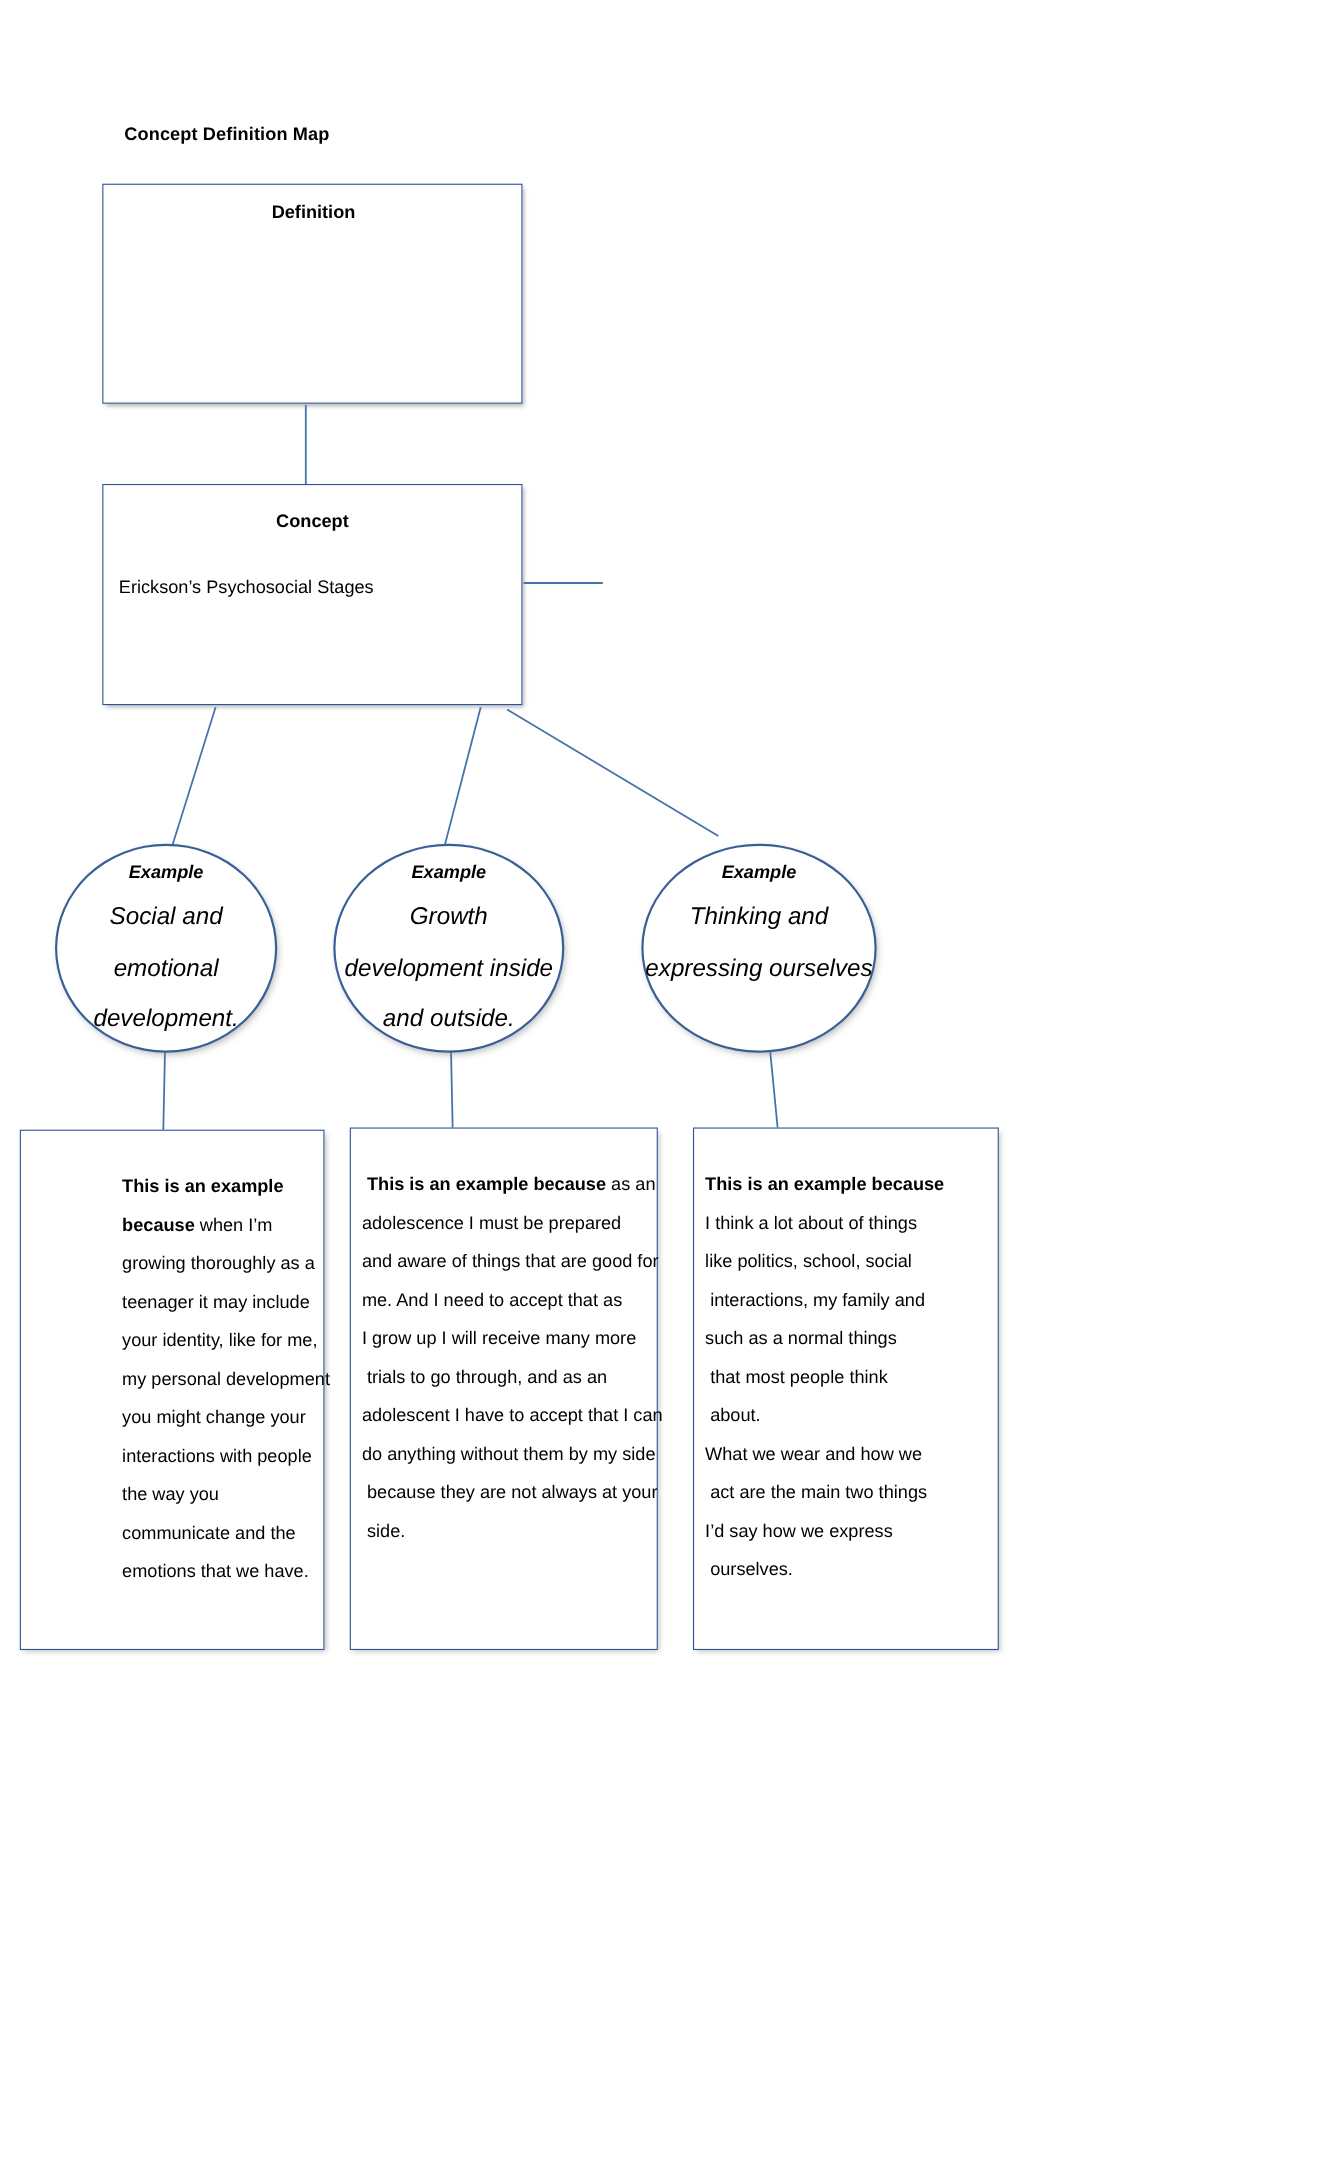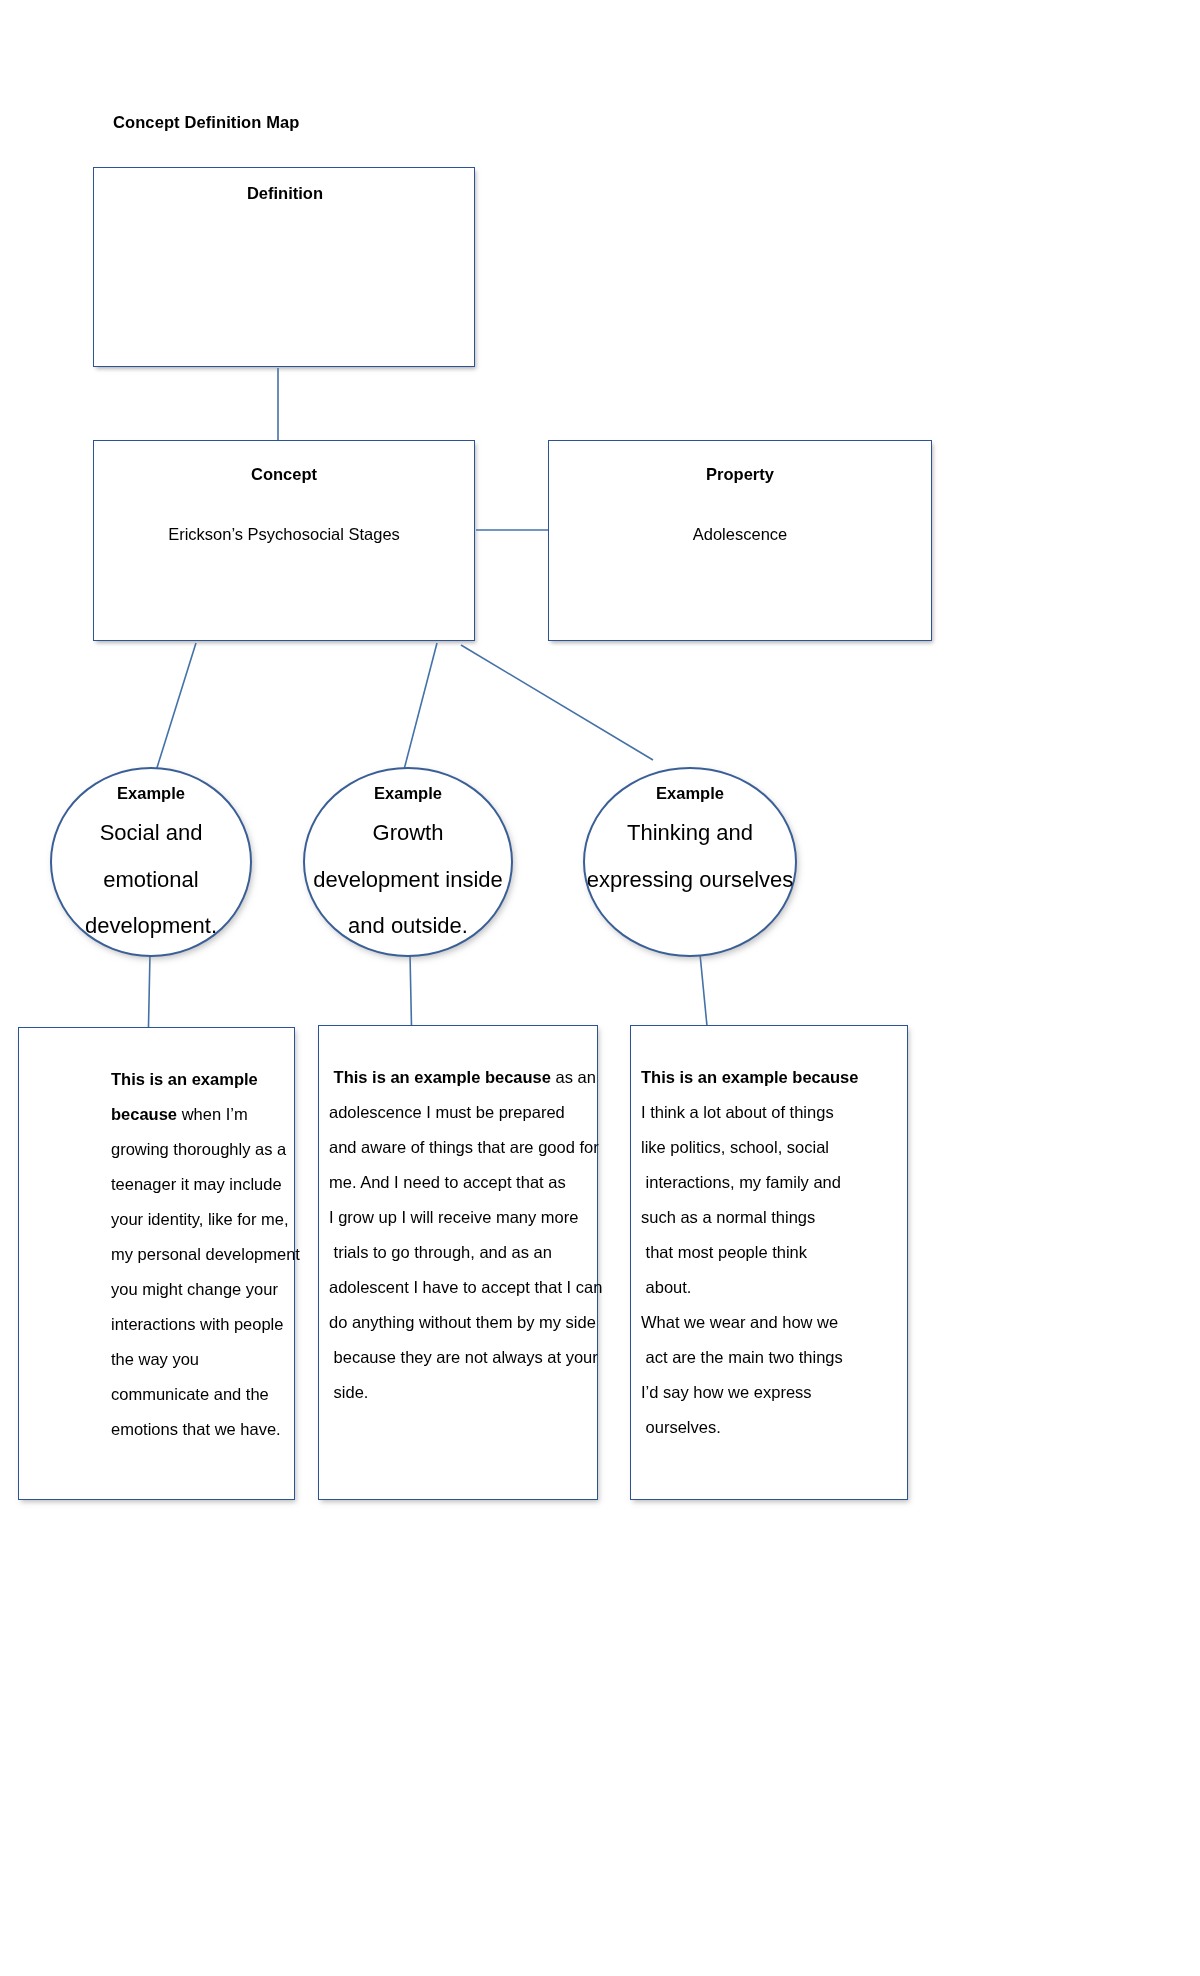--- a/index.html
+++ b/index.html
@@ -75,21 +75,21 @@
     left: 93px;
     top: 440px;
     width: 382px;
     height: 201px;
   }
   #concept-box .pad {
     position: relative;
     padding: 24px 14px 0 14px;
   }
   #concept-box .node-body {
-    text-align: center;
+    text-align: left;
     margin-top: 42px;
     line-height: 1.2;
   }
 
   
   #property-box {
     left: 548px;
     top: 440px;
     width: 384px;
     height: 201px;
@@ -107,20 +107,21 @@
   
   .circle {
     position: absolute;
     z-index: 2;
     border-radius: 50%;
     background: #ffffff;
     border: 2px solid #3A5F97;
     box-sizing: border-box;
     box-shadow: 2px 3px 6px -1px rgba(130,130,130,0.5);
     text-align: center;
+    font-style: italic;
   }
   .circle .ctitle {
     font-weight: bold;
     font-size: 16.5px;
     line-height: 1.1;
   }
   .circle .cbody {
     font-size: 22px;
     line-height: 2.12;
     white-space: pre-line;
@@ -202,26 +203,20 @@
     </div>
   </div>
 
   <div class="node" id="concept-box">
     <div class="pad">
       <div class="node-title">Concept</div>
       <div class="node-body">Erickson’s Psychosocial Stages</div>
     </div>
   </div>
 
-  <div class="node" id="property-box">
-    <div class="pad">
-      <div class="node-title">Property</div>
-      <div class="node-body">Adolescence</div>
-    </div>
-  </div>
 
   <div class="circle" id="circle-1">
     <div class="cpad">
       <div class="ctitle">Example</div>
       <div class="cbody">Social and
 emotional
 development.</div>
     </div>
   </div>
 

